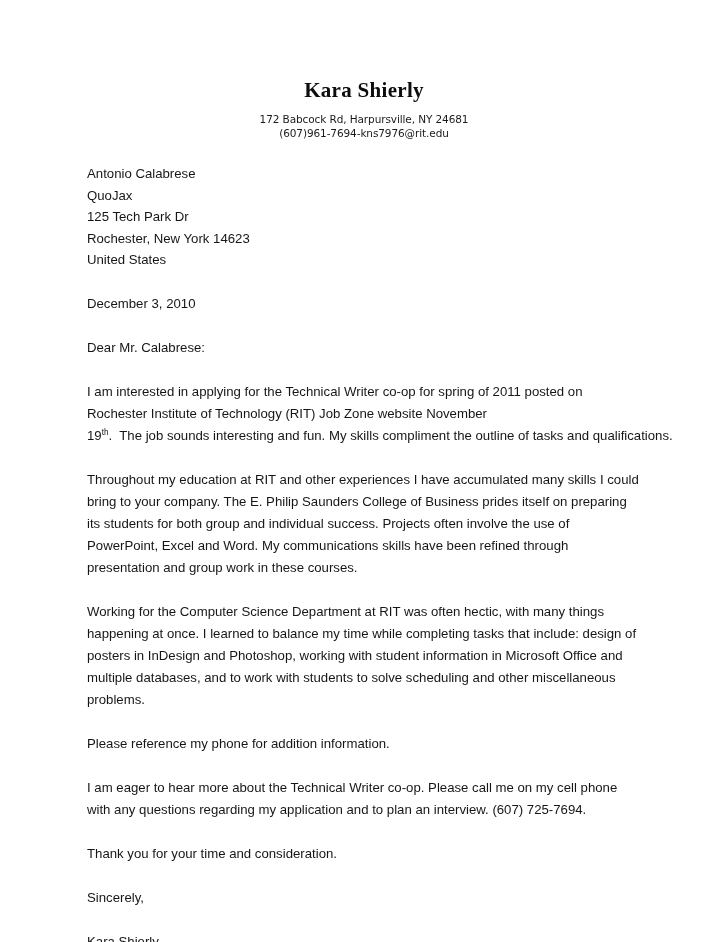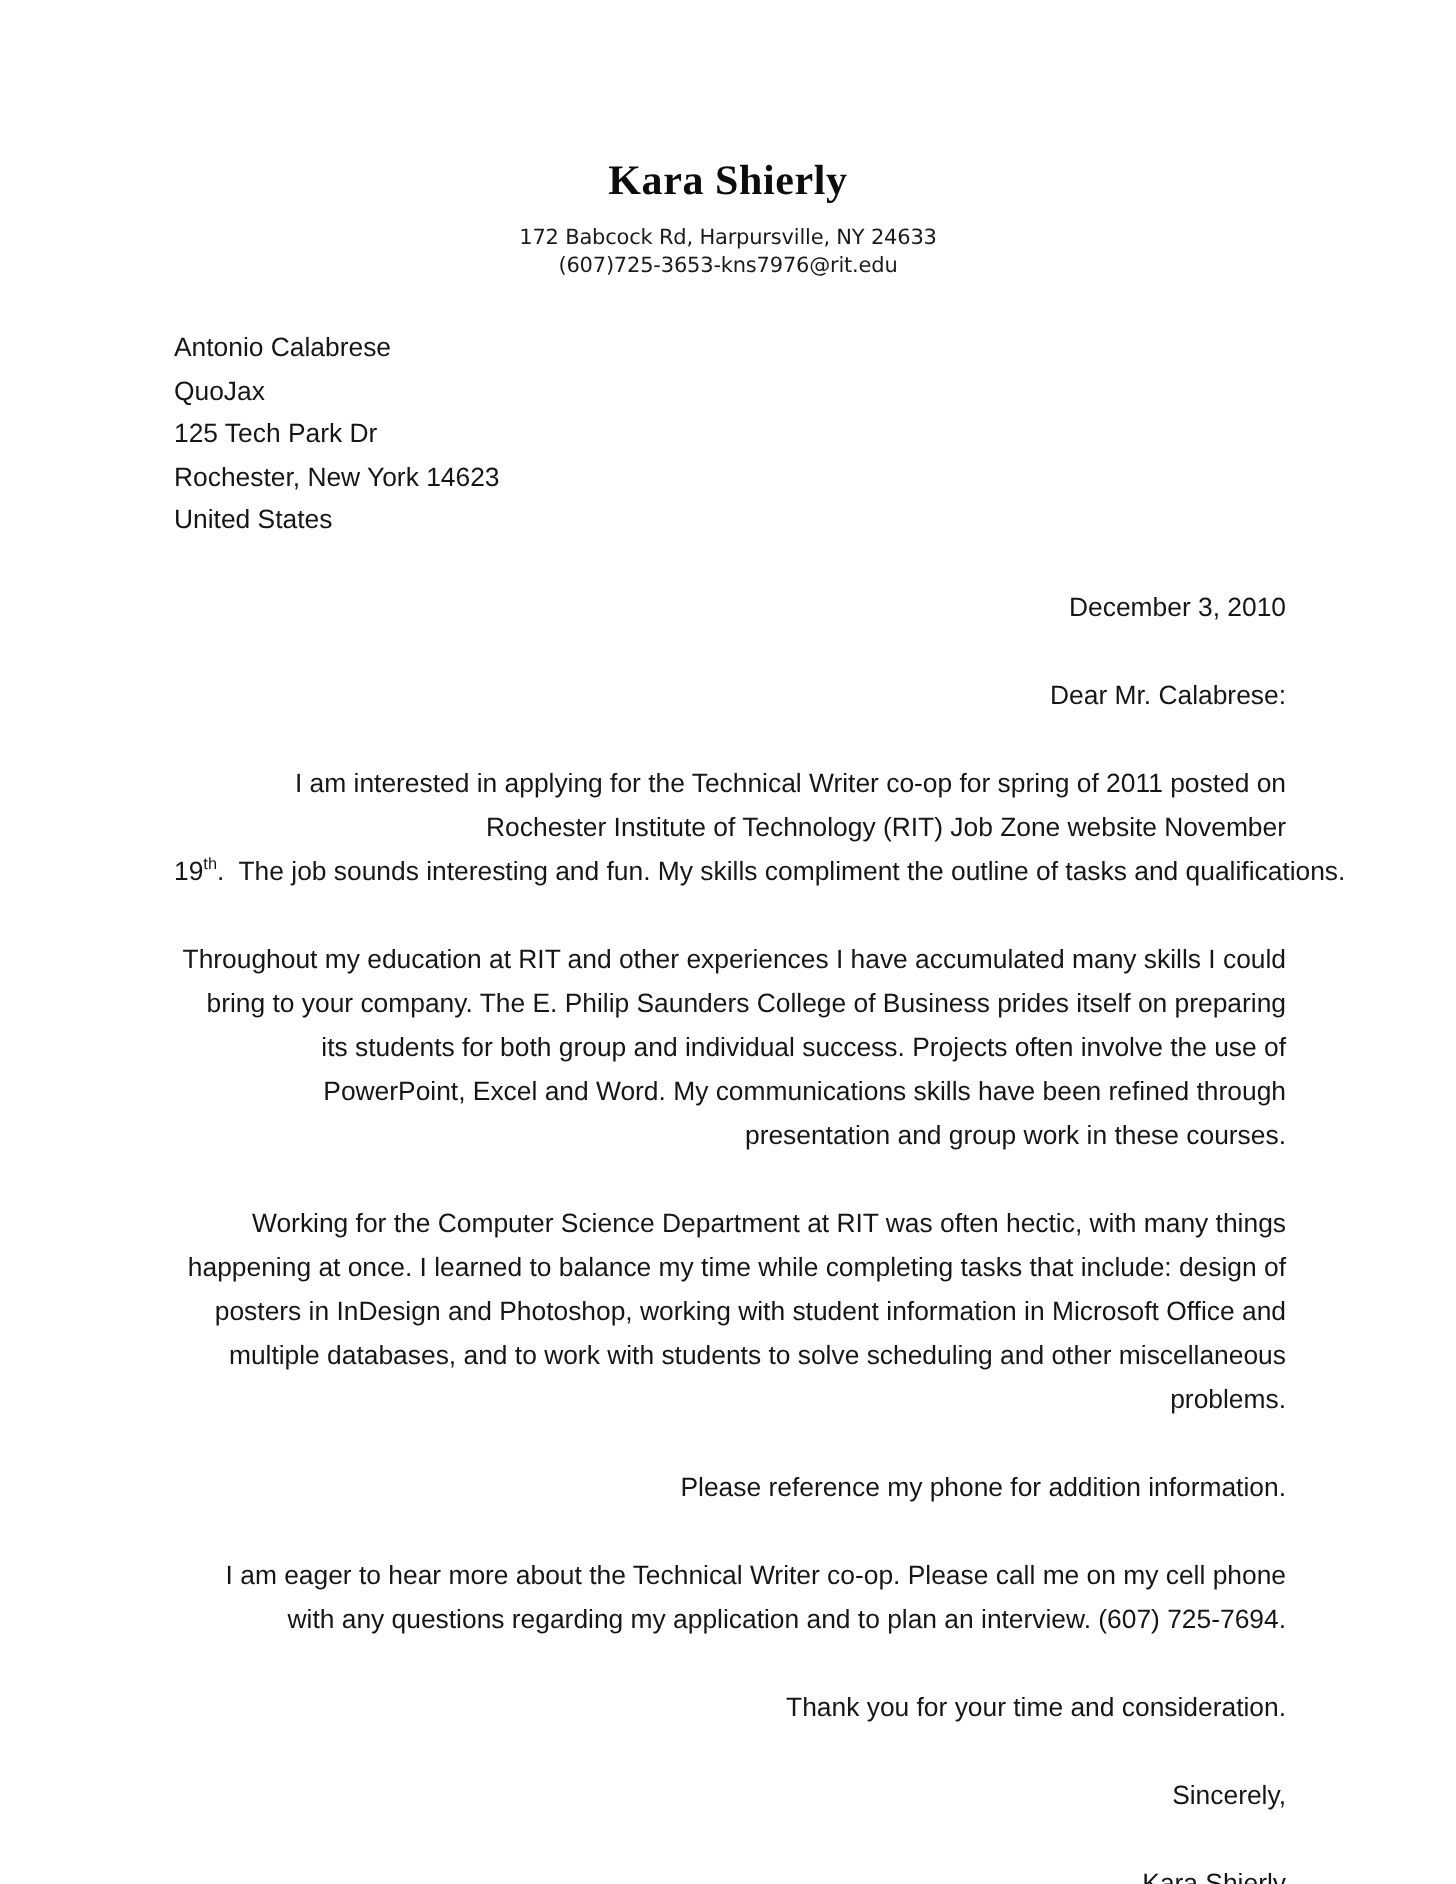--- a/index.html
+++ b/index.html
@@ -61,41 +61,41 @@
     color: #161616;
   }
 
   .address-block div {
     line-height: 21.5px;
   }
   .spacer-md { height: 22px; }
 
   .para {
     margin: 0;
-    text-align: right;
+    text-align: left;
   }
 
   sup {
     font-size: 0.62em;
     vertical-align: super;
     line-height: 0;
   }
 
   .nowrap-gap { white-space: pre; }
 </style>
 </head>
 <body>
 
 <div class="page">
 
   <div class="letterhead">
     <div class="letterhead-name">Kara Shierly</div>
     <div class="letterhead-contact">
-      <div>172 Babcock Rd, Harpursville, NY 24633</div>
-      <div>(607)725-3653-kns7976@rit.edu</div>
+      <div>172 Babcock Rd, Harpursville, NY 24681</div>
+      <div>(607)961-7694-kns7976@rit.edu</div>
     </div>
   </div>
 
   <div class="letter-body">
 
     <div class="address-block">
       <div>Antonio Calabrese</div>
       <div>QuoJax</div>
       <div>125 Tech Park Dr</div>
       <div>Rochester, New York 14623</div>

